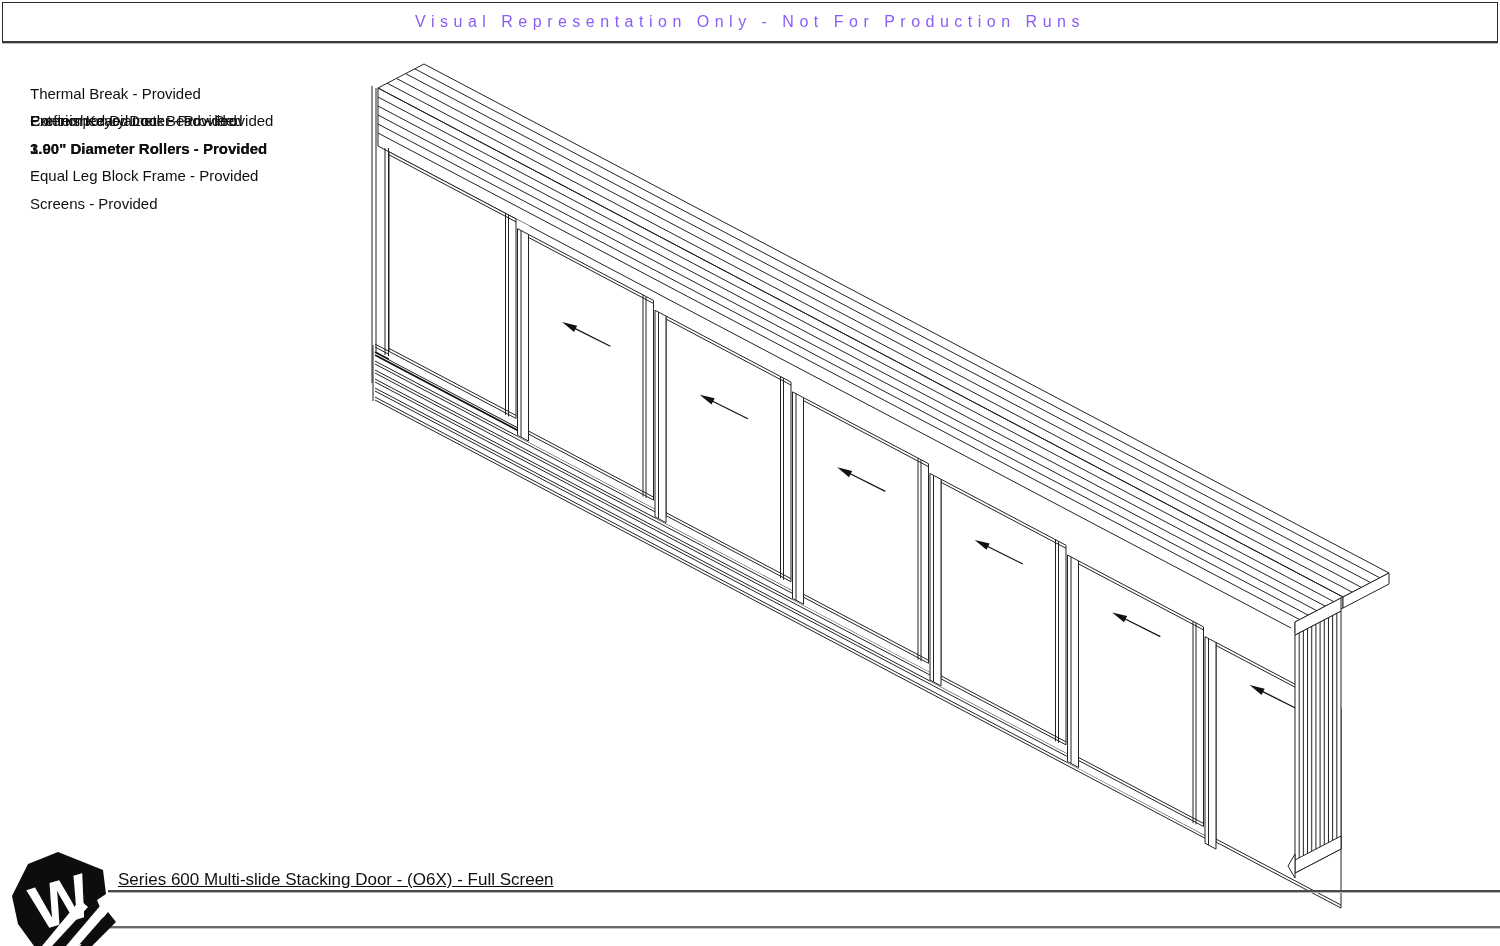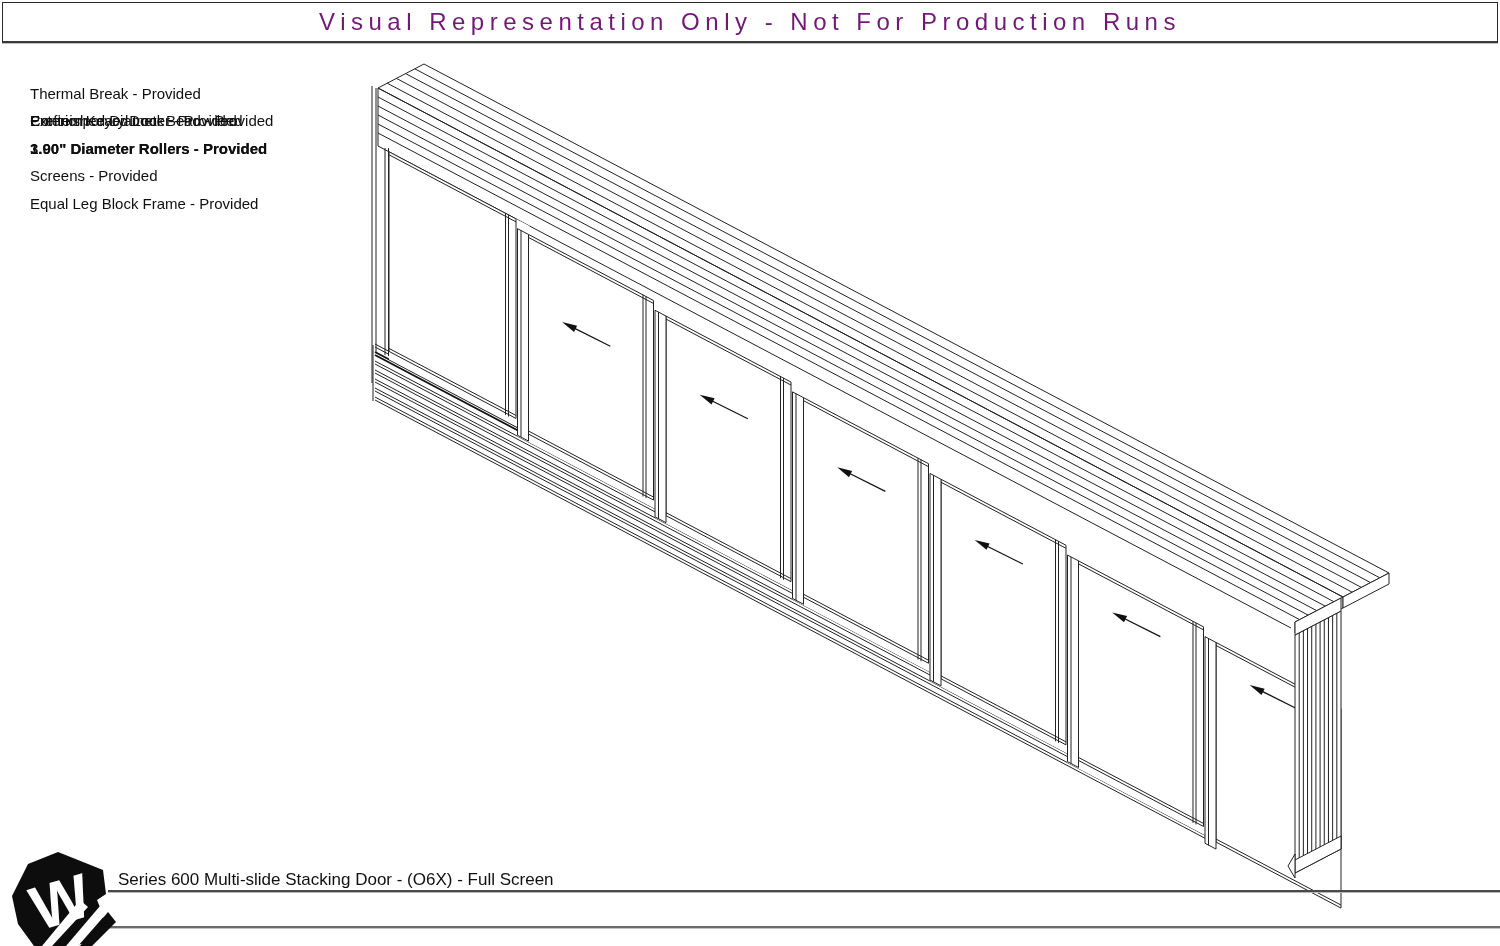--- a/index.html
+++ b/index.html
@@ -5,34 +5,34 @@
   * { margin:0; padding:0; box-sizing:border-box; }
   html,body { width:1500px; height:946px; background:#ffffff; overflow:hidden;
               font-family:"Liberation Sans", sans-serif; color:#111; }
   #page { position:relative; width:1500px; height:946px; background:#fff; }
 
   
   #banner { position:absolute; left:2px; top:2px; right:2px; height:41px;
             border:1px solid #2a2a2a; border-bottom:2px solid #3a3a3a;
             box-shadow:0 1px 0 rgba(0,0,0,.25);
             display:flex; align-items:center; justify-content:center; background:#fff; }
-  #banner .txt { font-size:24px; letter-spacing:5.5px; white-space:nowrap; color:#701a75; }
+  #banner .txt { font-size:16px; letter-spacing:5.5px; white-space:nowrap; color:#8b5cf6; }
 
   
   #features { position:absolute; left:30px; top:85px; width:420px; }
   .feat-row { position:relative; height:27.4px;text-decoration:underline; }
   .feat-row span { position:absolute; left:0; top:0; white-space:nowrap;
                    font-size:15px; color:#101010; }
   .feat-row.bold span { font-weight:bold; }
 
   
   #door-svg { position:absolute; left:0; top:0; width:1500px; height:946px; }
 
   
-  #footer-title { position:absolute; left:118px; top:870px; font-size:17px; color:#101010; white-space:nowrap; }
+  #footer-title { position:absolute; left:118px; top:870px; font-size:17px; color:#101010; white-space:nowrap;text-decoration:underline; }
   .hrule { position:absolute; left:108px; right:0; height:2px; }
   #hrule-1 { top:890px; background:#4a4a4a; box-shadow:0 1px 0 #b5b5b5; }
   #hrule-2 { top:926px; background:#6a6a6a; box-shadow:0 1px 0 #c2c2c2; }
 
   #logo { position:absolute; left:6px; top:850px; width:112px; height:96px; overflow:hidden; }
 </style>
 </head>
 <body>
 
 <div id="page">
@@ -48,24 +48,24 @@
       <div class="feat-row">
         <span>Contemporary Door Bead - Provided</span>
         <span>Exterior Keyed Lock - Provided</span>
         <span>Prefinished Diameter - Provided</span>
       </div>
       <div class="feat-row bold">
         <span>3.00" Diameter Rollers - Provided</span>
         <span>1.90" Diameter Rollers - Provided</span>
       </div>
       <div class="feat-row">
+        <span>Equal Leg Block Frame - Provided</span>
+      </div>
+      <div class="feat-row">
         <span>Screens - Provided</span>
-      </div>
-      <div class="feat-row">
-        <span>Equal Leg Block Frame - Provided</span>
       </div>
     </div>
 
   <svg id="door-svg" viewBox="0 0 1500 946">
       <polygon points="378,88 424,64 1389,573 1343,597" fill="#fff" stroke="#222222" stroke-width="1"></polygon>
       <line x1="387.2" y1="83.2" x2="1352.2" y2="592.2" stroke="#222222" stroke-width="1"></line>
       <line x1="396.4" y1="78.4" x2="1361.4" y2="587.4" stroke="#222222" stroke-width="1"></line>
       <line x1="405.6" y1="73.6" x2="1370.6" y2="582.6" stroke="#222222" stroke-width="1"></line>
       <line x1="414.8" y1="68.8" x2="1379.8" y2="577.8" stroke="#222222" stroke-width="1"></line>
       <line x1="378" y1="88" x2="1343" y2="597" stroke="#222222" stroke-width="1"></line>

